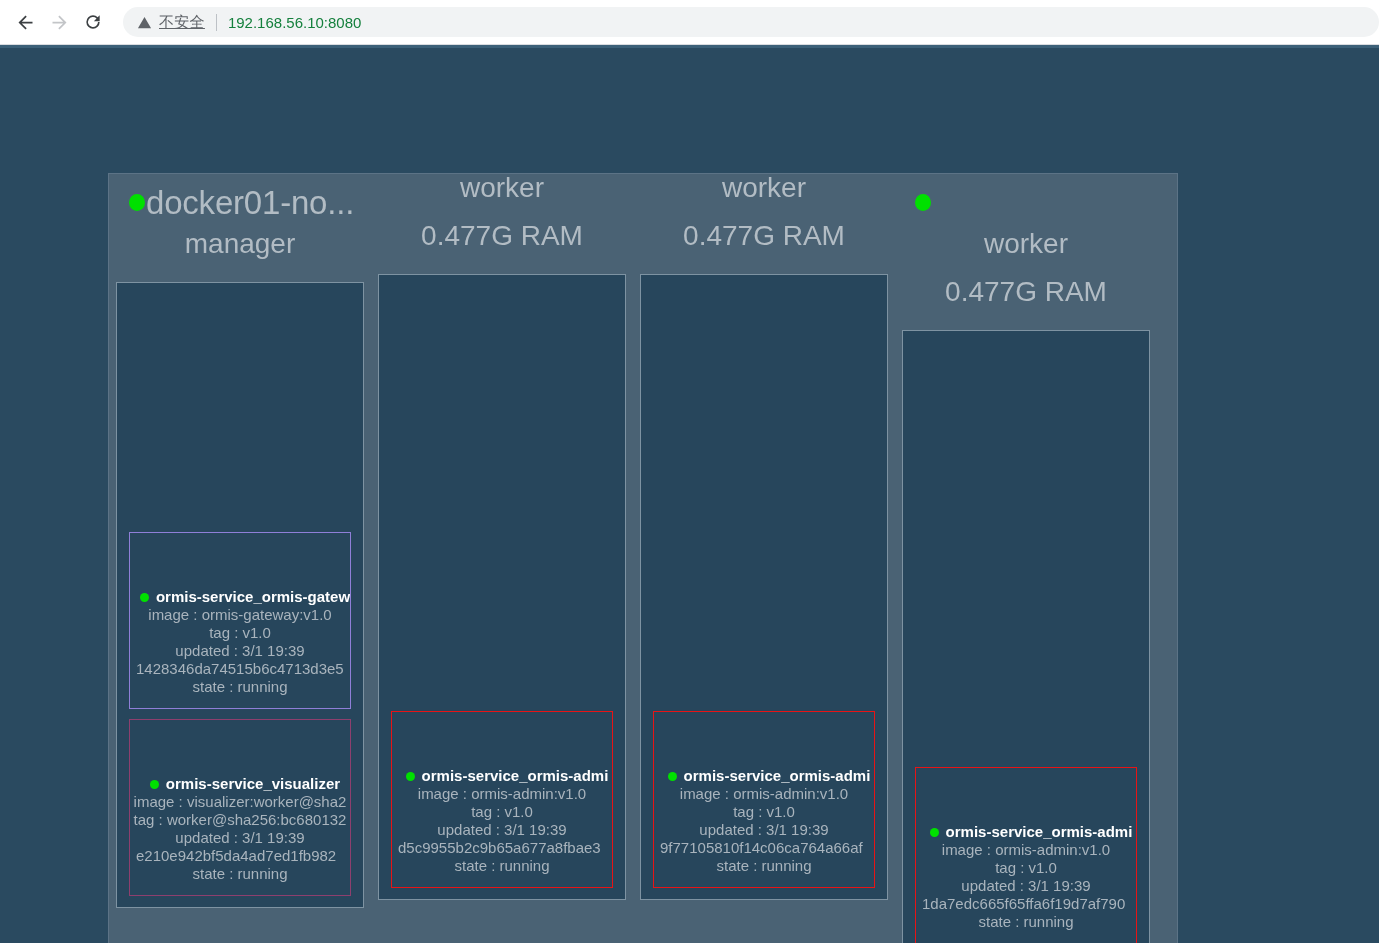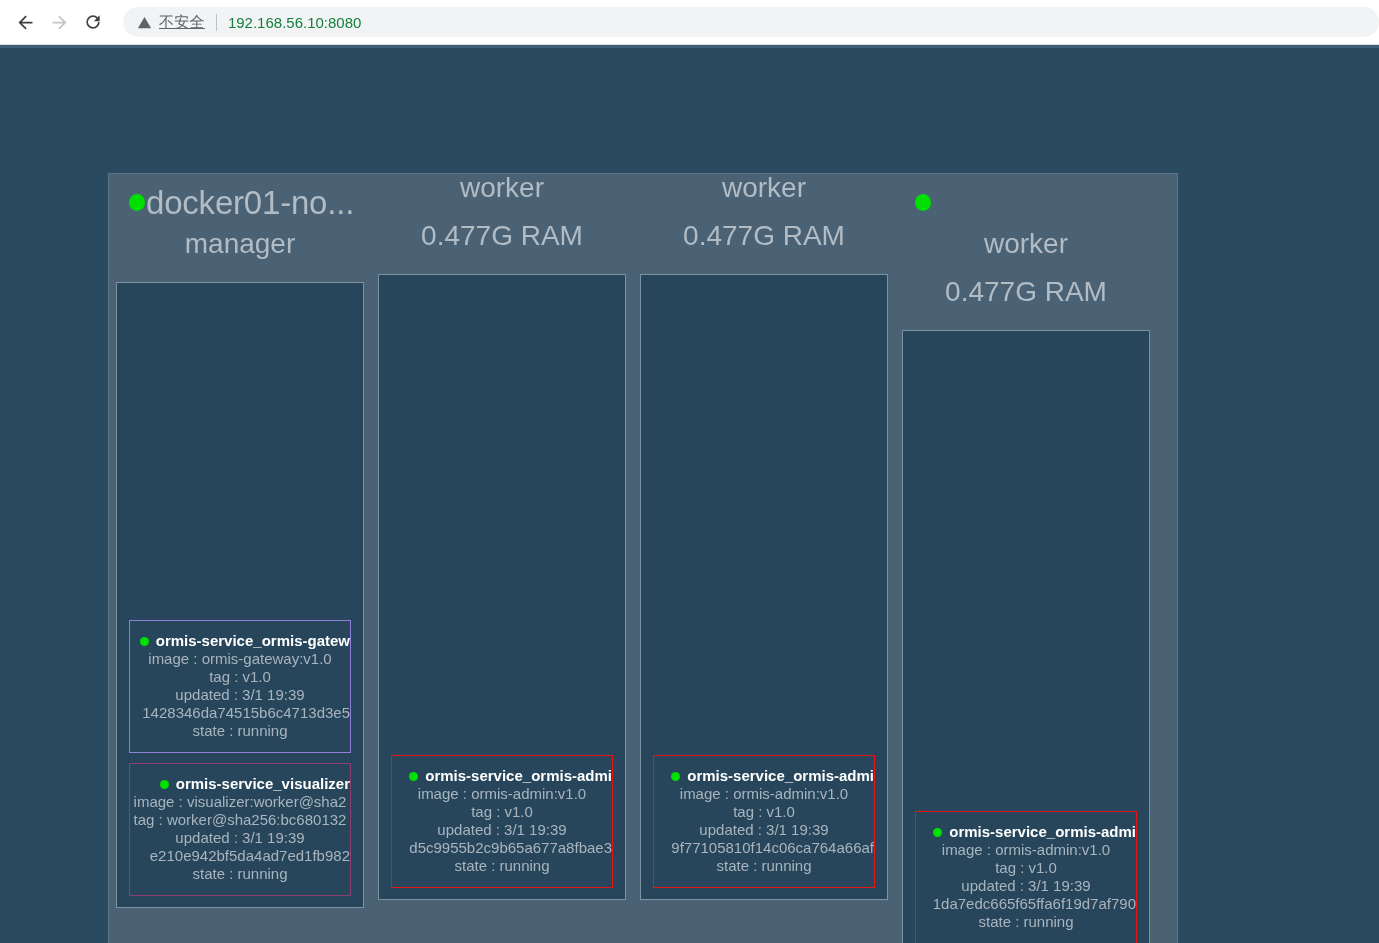--- a/index.html
+++ b/index.html
@@ -191,24 +191,25 @@
     background: transparent;
     padding: 11px 0 12px 0;
     margin-top: 10px;
     overflow: hidden;
     white-space: nowrap;
   }
 
   .service-head {
     display: flex;
     align-items: center;
-    justify-content: flex-end;
+    justify-content: center;
     padding-left: 10px;
     white-space: nowrap;
     overflow: hidden;
+    margin-top: 44px;
   }
 
   .svc-led {
     width: 9px;
     height: 9px;
     border-radius: 50%;
     background: #00e000;
     flex: 0 0 auto;
     margin-right: 7px;
   }
@@ -224,21 +225,21 @@
   .svc-line {
     font-size: 15px;
     color: #a9b4bd;
     text-align: center;
     line-height: 1.2;
     margin-top: 0;
     white-space: nowrap;
     overflow: hidden;
   }
 
-  .svc-line.hash { text-align: right; padding-left: 6px; }
+  .svc-line.hash { text-align: left; padding-left: 6px; }
 </style>
 </head>
 <body>
 
 <div class="browser-chrome">
 
   <div class="nav-btn">
     <svg width="21" height="21" viewBox="0 0 24 24" aria-hidden="true">
       <path d="M20 11H7.8l5.6-5.6L12 4l-8 8 8 8 1.4-1.4L7.8 13H20z" fill="#3c4043"></path>
     </svg>

